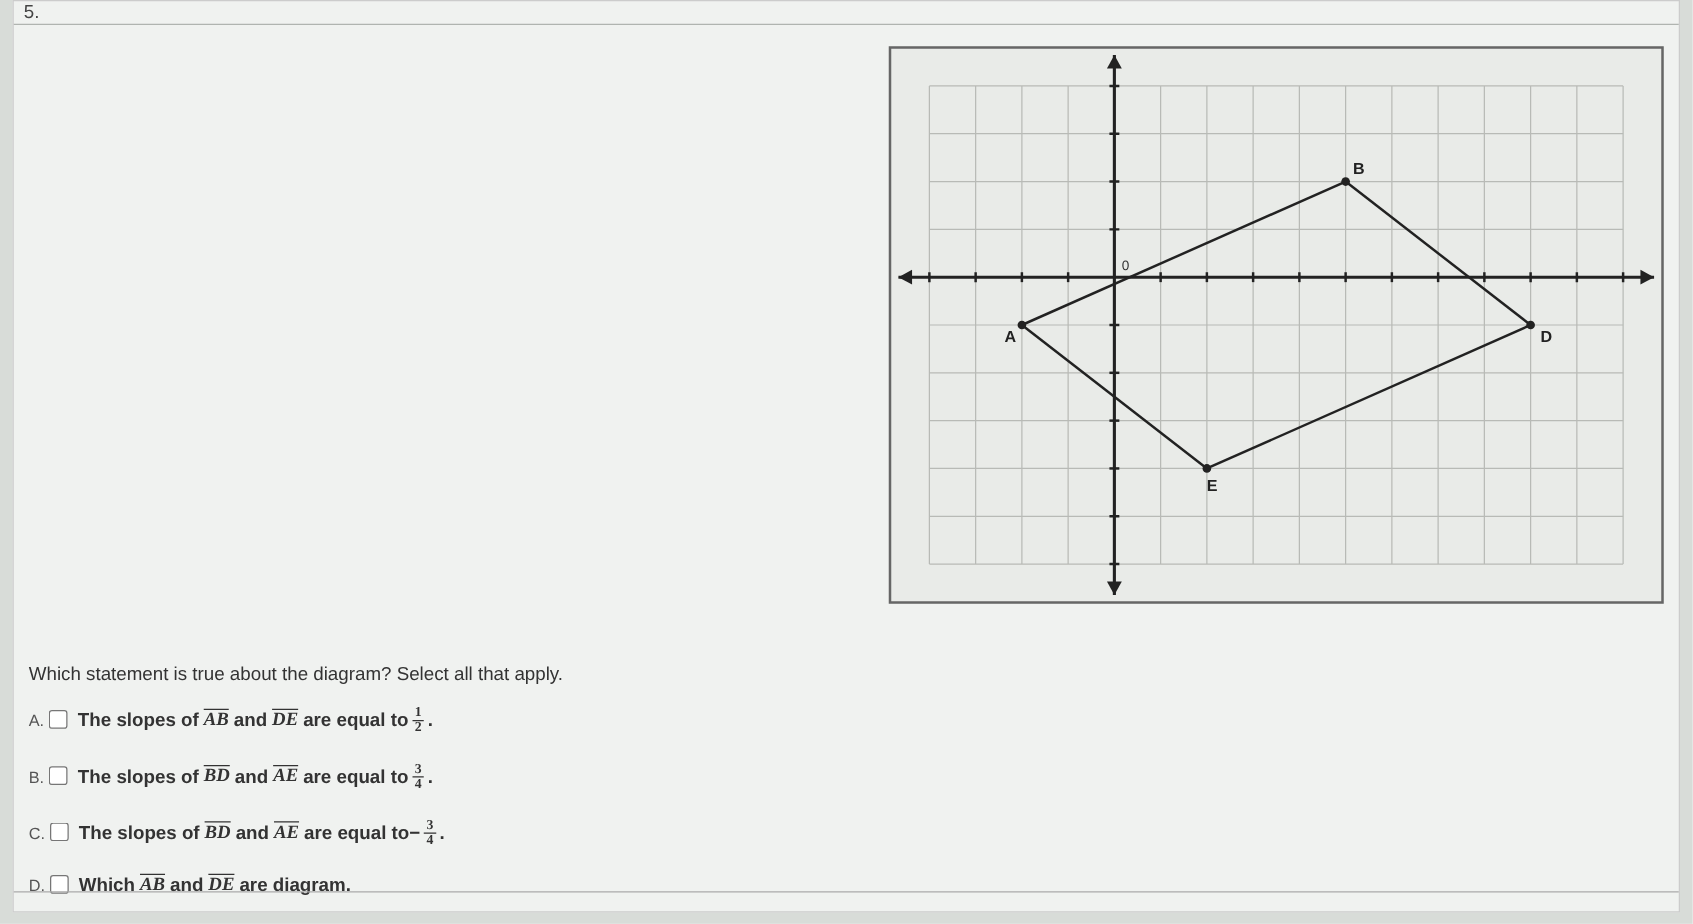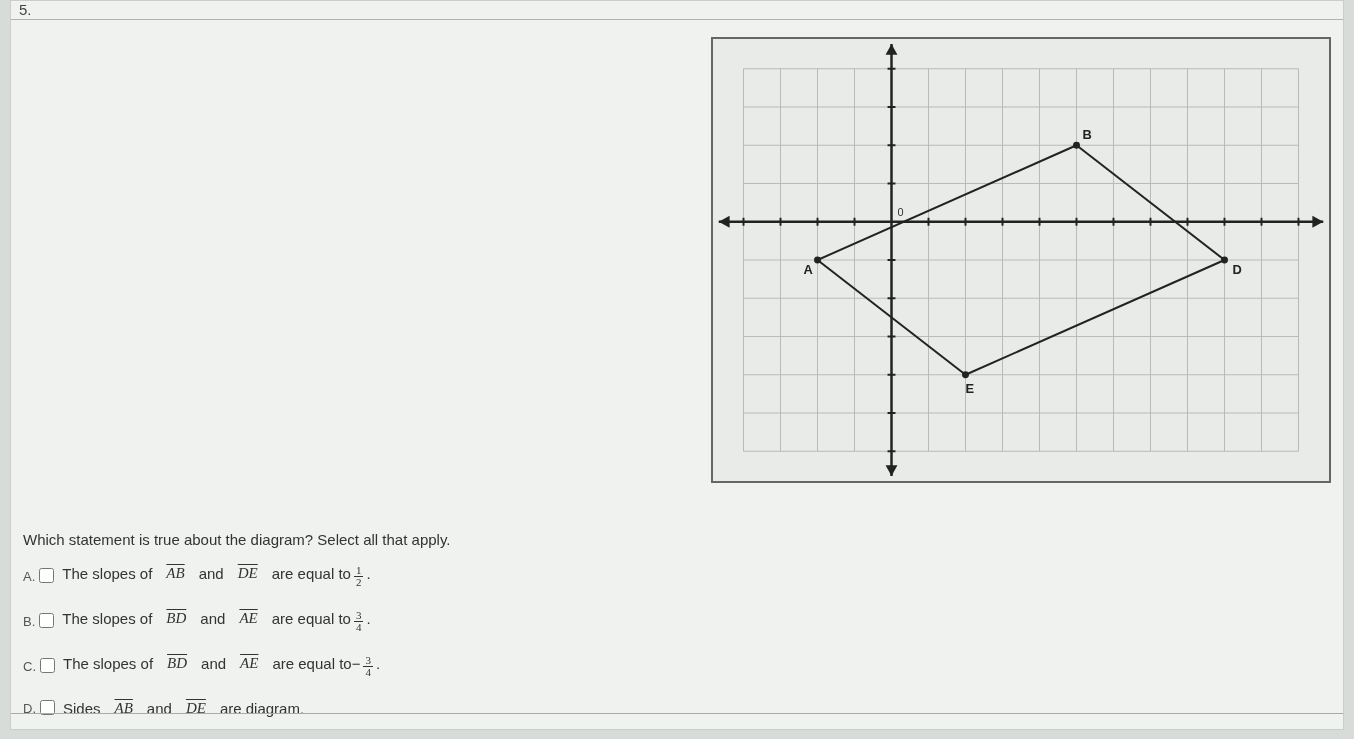--- a/index.html
+++ b/index.html
@@ -5,22 +5,22 @@
     * { box-sizing: border-box; margin: 0; padding: 0; }
     body { font-family: Arial, sans-serif; background: #d8dcd8; width: 1354px; height: 739px; position: relative; }
     .page { background: #f0f2f0; margin: 0 10px; min-height: 730px; border: 1px solid #ccc; position: relative; }
     .qnum { position: absolute; top: 0; left: 8px; font-size: 15px; color: #444; }
     .hr1 { position: absolute; top: 18px; left: 0; right: 0; border-top: 1px solid #b0b4b0; }
     .question { position: absolute; top: 530px; left: 12px; color: #333; font-size: 15px; }
     .opts { position: absolute; top: 564px; left: 12px; color: #333; }
     .opt { display: flex; align-items: center; margin-bottom: 22px; font-size: 15px; }
     .opt .letter { font-size: 13px; margin-right: 4px; color: #555; }
     .opt input[type="checkbox"] { width: 15px; height: 15px; margin-right: 8px; margin-top: -2px; }
-    .opt .text { display: inline-flex; align-items: flex-start; }
-    .overline { text-decoration: overline; font-style: italic; font-family: 'Times New Roman', serif; padding: 0 14px; }
+    .opt .text { display: inline-flex; align-items: center; font-weight: bold; }
+    .overline { text-decoration: overline; font-style: italic; font-family: 'Times New Roman', serif; padding: 0 4px; }
     .frac { display: inline-flex; flex-direction: column; font-size: 11px; font-family: 'Times New Roman', serif; line-height: 1; align-items: center; margin: 0 3px; }
     .frac .n { border-bottom: 1px solid #333; padding: 0 2px; }
     .frac .d { padding: 0 2px; }
     .graph-box { position: absolute; top: 36px; left: 700px; width: 620px; height: 446px; border: 2px solid #666; background: #e9ebe8; }
     .graph-box svg { width: 100%; height: 100%; }
     .bottom-hr { position: absolute; bottom: 15px; left: 0; right: 0; border-top: 1px solid #aaa; }
   </style>
 </head>
 <body>
 
@@ -156,21 +156,21 @@
             <span class="d">4</span>
           </span>
         <span>.</span>
       </span>
     </div>
 
     <div class="opt">
       <span class="letter">D.</span>
       <input type="checkbox" style="">
       <span class="text">
-        <span>Sides </span>
+        <span>Which </span>
         <span class="overline">AB</span>
         <span> and </span>
         <span class="overline">DE</span>
         <span> are diagram.</span>
       </span>
     </div>
   </div>
 
   <div class="bottom-hr"></div>
 </div>

